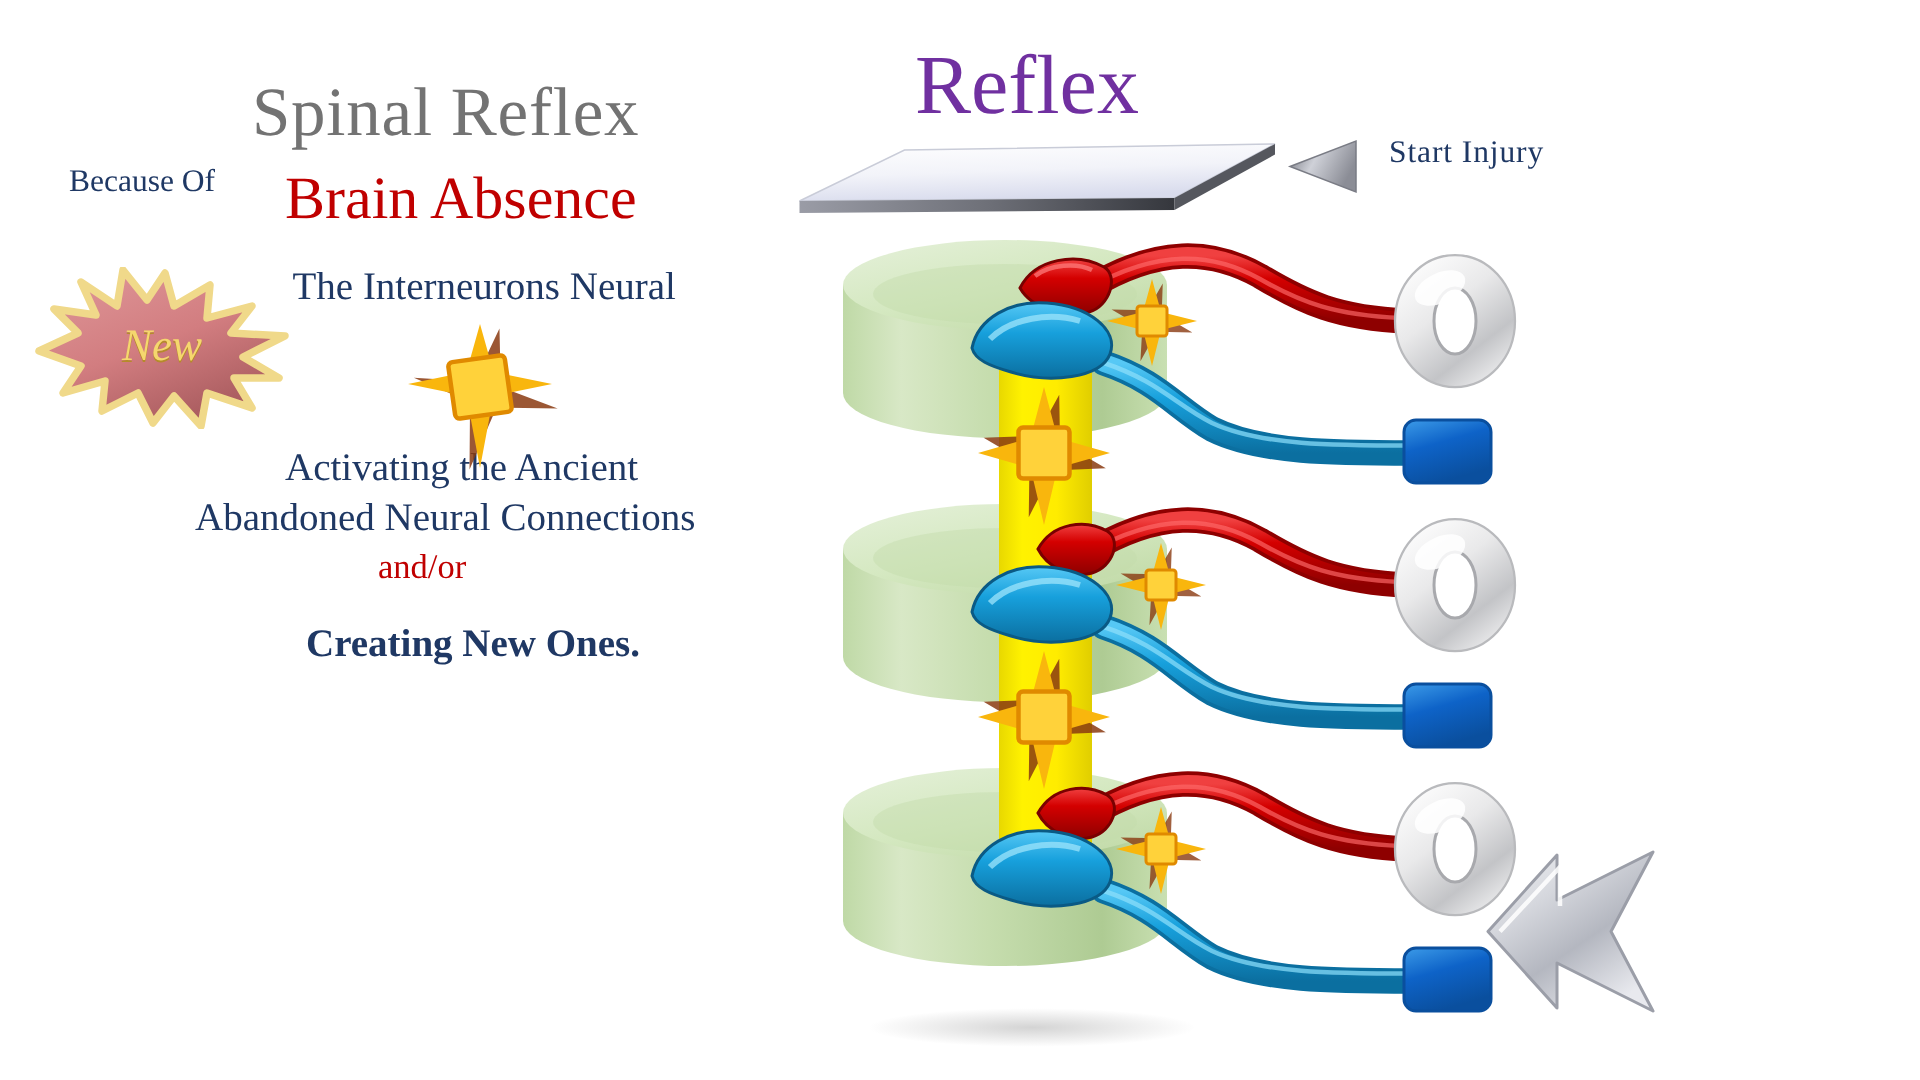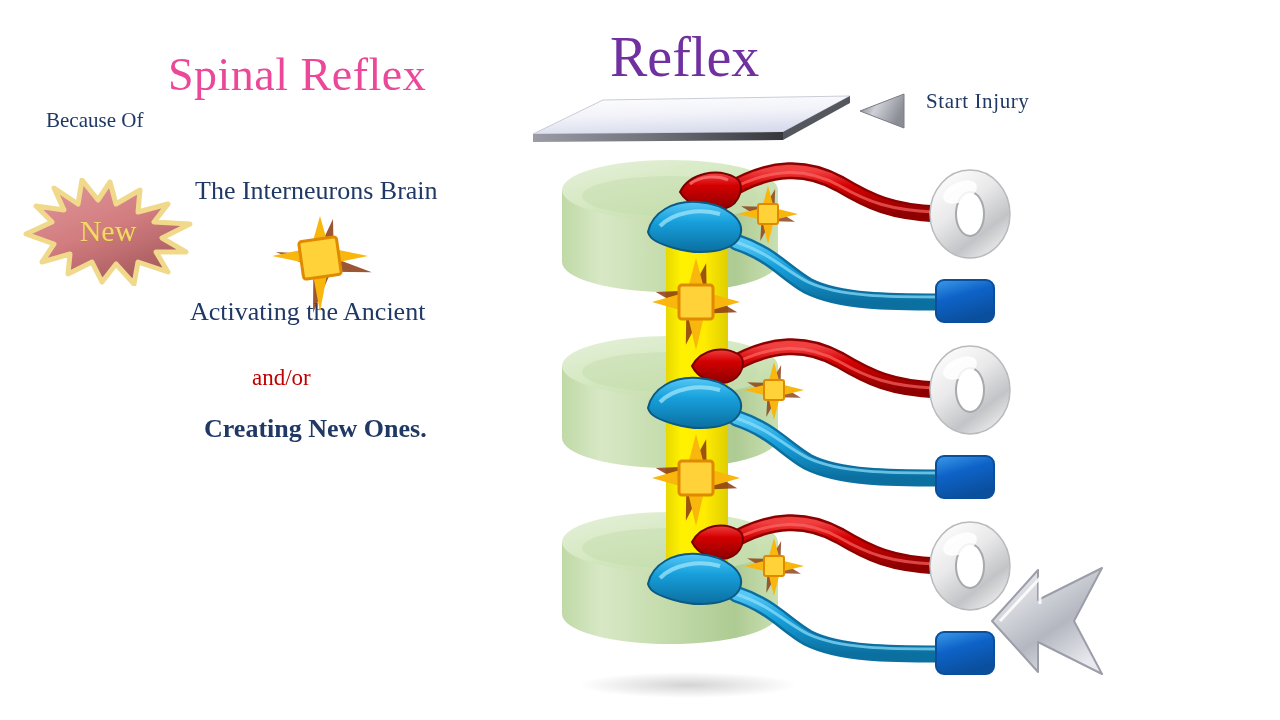--- a/index.html
+++ b/index.html
@@ -2,36 +2,36 @@
 <html><head>
 <meta charset="utf-8">
 <style>
   html,body{margin:0;padding:0;background:#fff;}
   body{width:1280px;height:720px;overflow:hidden;
        font-family:"Liberation Sans", sans-serif;}
   #stage{position:relative;width:1280px;height:720px;background:#ffffff;}
 
   .txt{position:absolute;white-space:nowrap;font-family:"Liberation Serif", serif;}
 
-  #t-spinal-reflex{left:168px;top:48px;font-size:46px;color:#ec4899;letter-spacing:.5px;}
+  #t-spinal-reflex{left:168px;top:48px;font-size:46px;color:#737373;letter-spacing:.5px;}
   #t-because-of{left:46px;top:108px;font-size:21px;color:#1F3864;}
   #t-brain-absence{left:190px;top:108px;font-size:40px;color:#C00000;}
   #t-interneurons{left:195px;top:176px;font-size:26px;color:#1F3864;}
   #t-activating{left:190px;top:297px;font-size:26px;color:#1F3864;}
   #t-abandoned{left:130px;top:330px;font-size:26px;color:#1F3864;}
   #t-andor{left:252px;top:365px;font-size:23px;color:#C00000;}
   #t-creating{left:204px;top:414px;font-size:26px;color:#1F3864;font-weight:bold;}
   #t-brain{left:610px;top:25px;font-size:56px;color:#7030A0;font-family:"Liberation Serif",serif;}
   #t-spinal-injury{left:926px;top:89px;font-size:21px;color:#1F3864;letter-spacing:.6px;}
 
   
   #new-badge{position:absolute;left:22px;top:178px;width:172px;height:108px;}
   #new-badge .lbl{position:absolute;left:0;right:0;top:36px;text-align:center;
       font-family:"Liberation Serif",serif;font-size:30px;color:#F5D76E;
-      text-shadow:0 1px 0 #b58b2a;}
+      text-shadow:0 1px 0 #b58b2a;font-style:italic;}
 
   
   #star-left{position:absolute;left:268px;top:212px;width:110px;height:110px;}
 
   
   #brain-plate{position:absolute;left:525px;top:90px;width:330px;height:60px;}
   #injury-tri{position:absolute;left:858px;top:90px;width:50px;height:40px;}
 
   
   #spine{position:absolute;left:540px;top:150px;width:520px;height:560px;}
@@ -39,22 +39,24 @@
   #floor-shadow{position:absolute;left:578px;top:672px;width:220px;height:26px;
       border-radius:50%;background:radial-gradient(ellipse at 50% 50%,rgba(120,120,120,.32),rgba(120,120,120,0) 70%);}
 </style>
 </head>
 <body>
 
 <div id="stage">
 
   <div class="txt" id="t-spinal-reflex">Spinal Reflex</div>
   <div class="txt" id="t-because-of">Because Of</div>
-  <div class="txt" id="t-interneurons">The Interneurons Brain</div>
+  <div class="txt" id="t-brain-absence">Brain Absence</div>
+  <div class="txt" id="t-interneurons">The Interneurons Neural</div>
   <div class="txt" id="t-activating">Activating the Ancient</div>
+  <div class="txt" id="t-abandoned">Abandoned Neural Connections</div>
   <div class="txt" id="t-andor">and/or</div>
   <div class="txt" id="t-creating">Creating New Ones.</div>
 
   <div id="new-badge">
     <svg viewBox="0 0 172 108" width="172" height="108">
       <defs>
         <linearGradient id="roseG" x1="0" y1="0" x2="0.6" y2="1">
           <stop offset="0" stop-color="#E0999B"></stop>
           <stop offset="0.55" stop-color="#D27D80"></stop>
           <stop offset="1" stop-color="#A85B5E"></stop>

